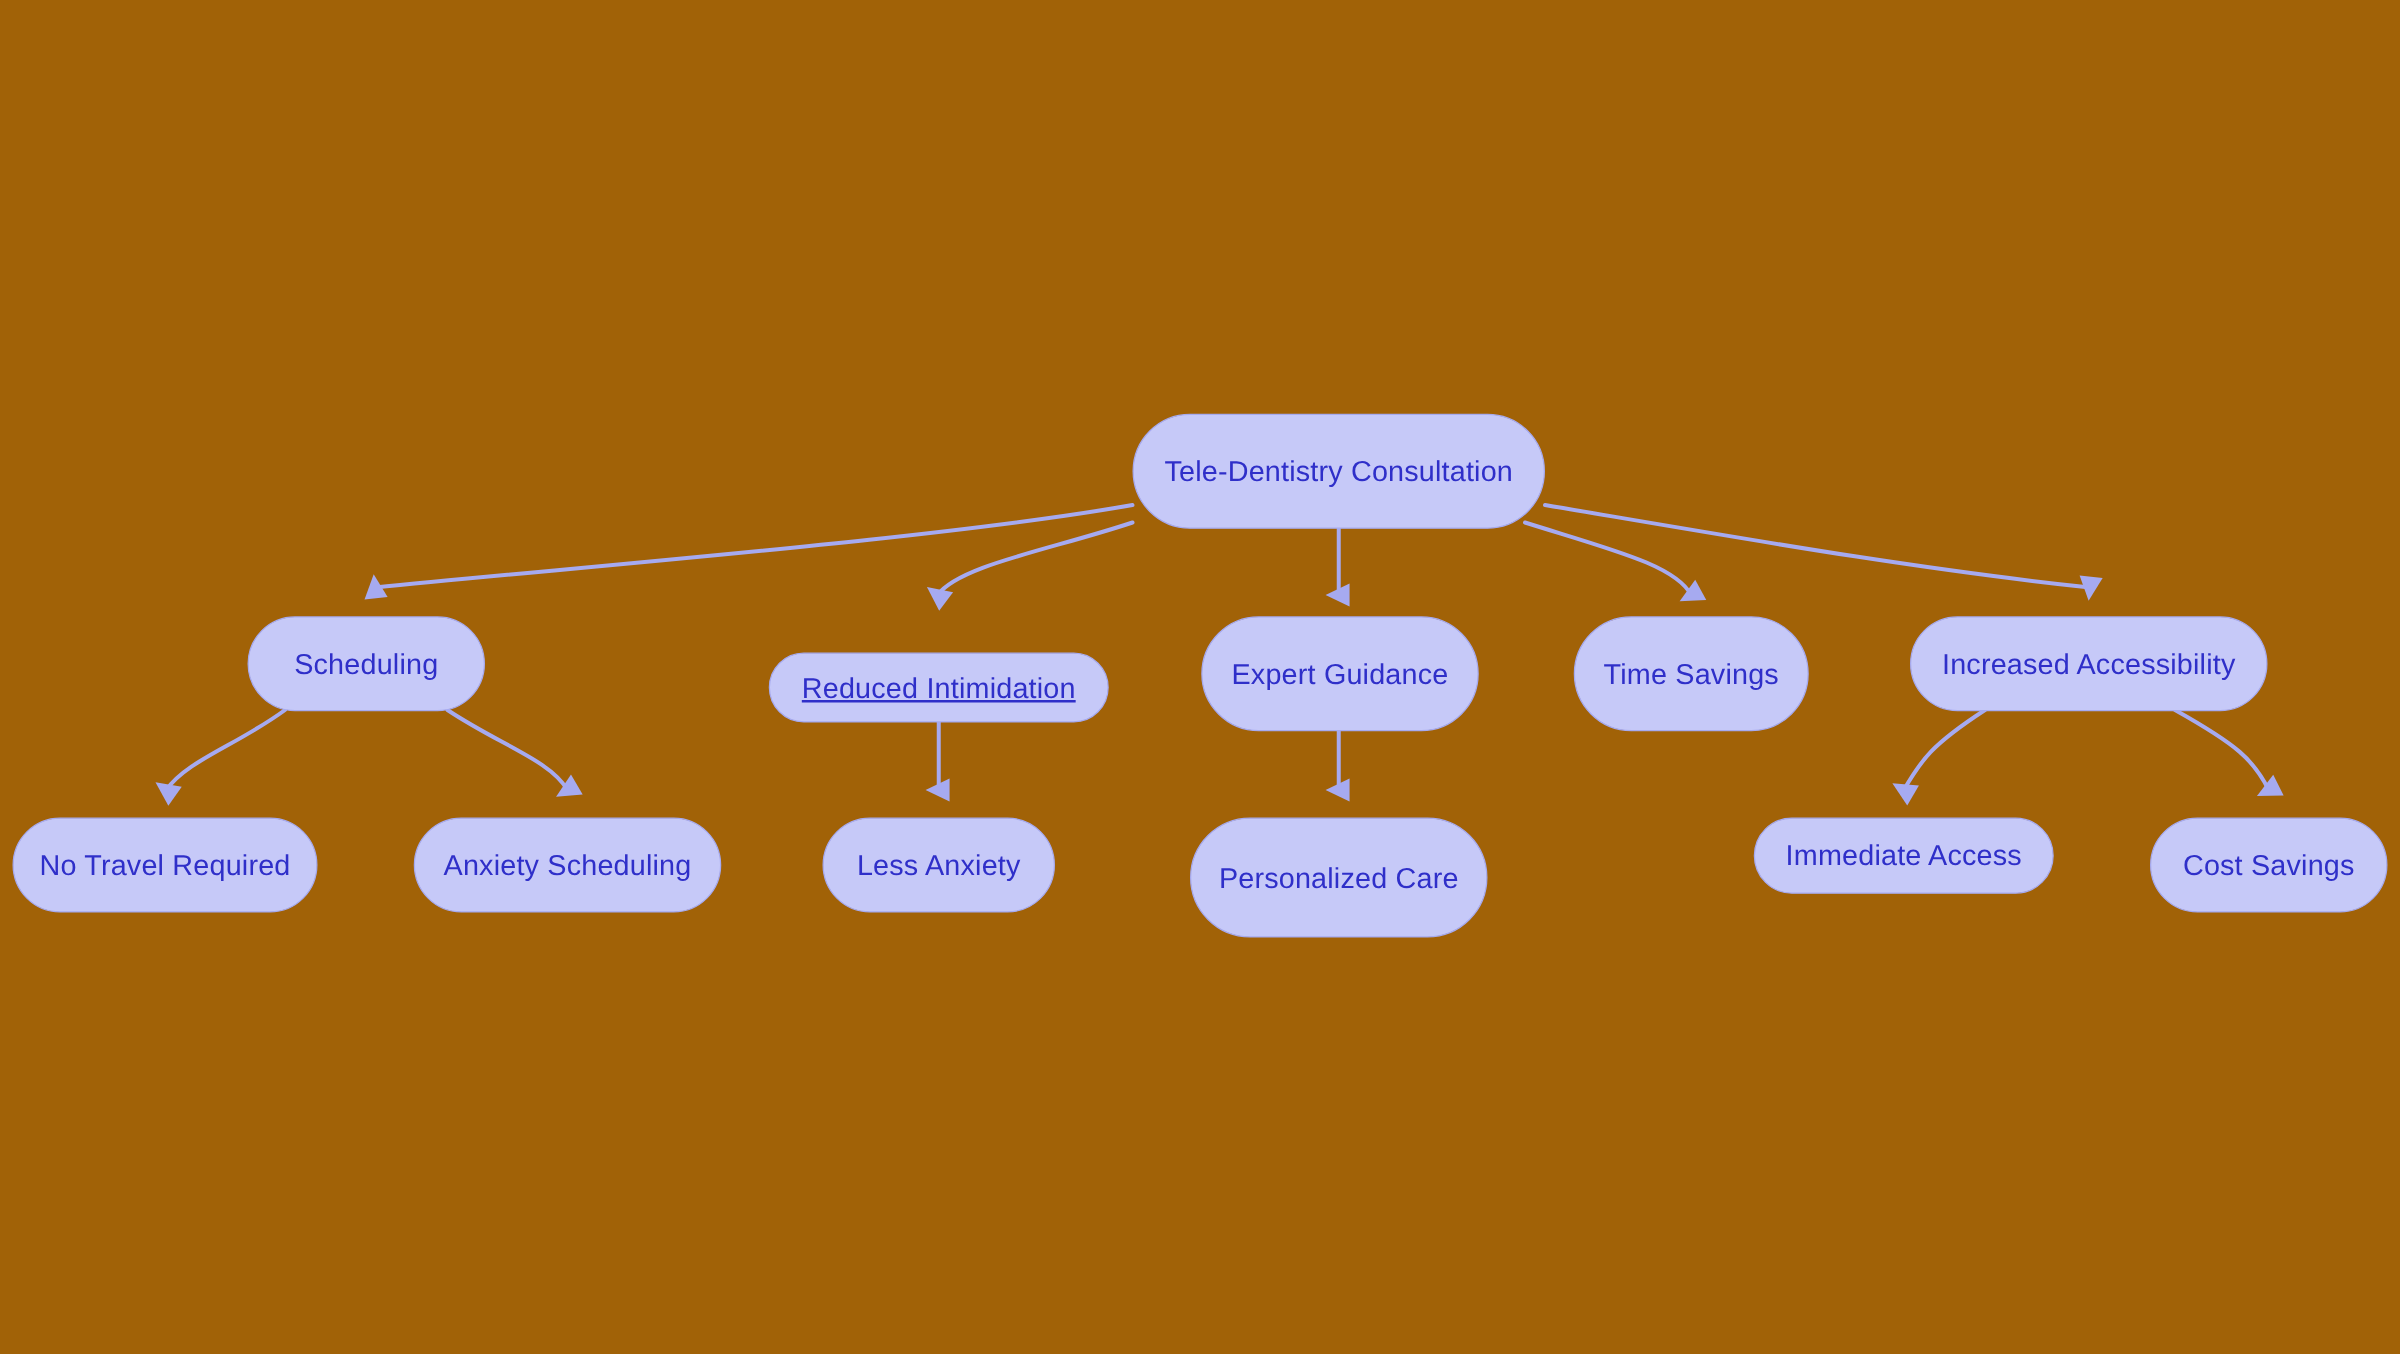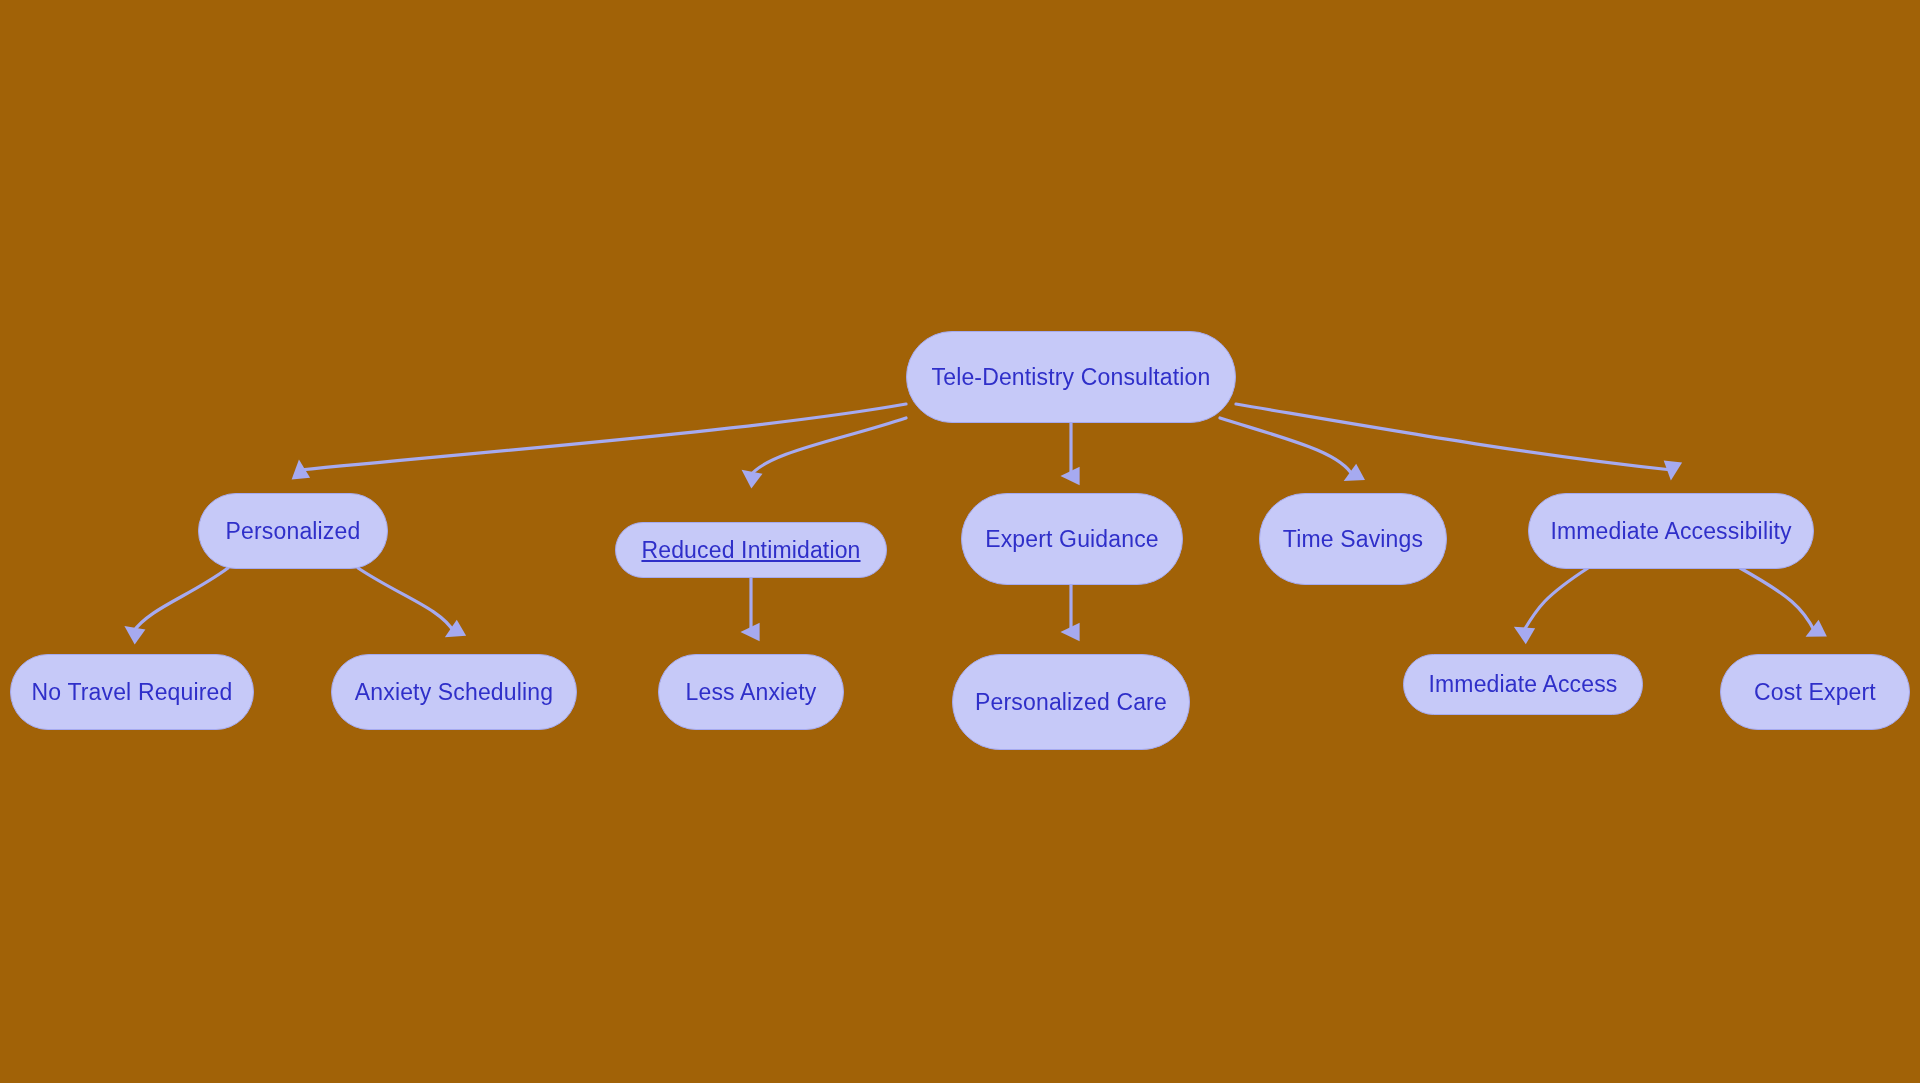--- a/index.html
+++ b/index.html
@@ -74,47 +74,47 @@
         <path d="M 1588,568 C 1545,596 1537,608 1523,632" marker-end="url(#arrowhead)"></path>
         <path d="M 1740,568 C 1790,596 1803,608 1815,632" marker-end="url(#arrowhead)"></path>
       </g>
   </svg>
 
   <div id="nodes">
       <div class="node" style="left: 906px; top: 331px; width: 330px; height: 92px;">
         <span class="node-label">Tele-Dentistry Consultation</span>
       </div>
       <div class="node" style="left: 198px; top: 493px; width: 190px; height: 76px;">
-        <span class="node-label">Personalized</span>
+        <span class="node-label">Scheduling</span>
       </div>
       <div class="node" style="left: 615px; top: 522px; width: 272px; height: 56px; text-decoration: underline;">
         <span class="node-label">Reduced Intimidation</span>
       </div>
       <div class="node" style="left: 961px; top: 493px; width: 222px; height: 92px; justify-content: center;">
         <span class="node-label">Expert Guidance</span>
       </div>
       <div class="node" style="left: 1259px; top: 493px; width: 188px; height: 92px; text-align: center;">
         <span class="node-label">Time Savings</span>
       </div>
       <div class="node" style="left: 1528px; top: 493px; width: 286px; height: 76px;">
-        <span class="node-label">Immediate Accessibility</span>
+        <span class="node-label">Increased Accessibility</span>
       </div>
       <div class="node" style="left: 10px; top: 654px; width: 244px; height: 76px; text-align: right;">
         <span class="node-label">No Travel Required</span>
       </div>
       <div class="node" style="left: 331px; top: 654px; width: 246px; height: 76px;">
         <span class="node-label">Anxiety Scheduling</span>
       </div>
       <div class="node" style="left: 658px; top: 654px; width: 186px; height: 76px;">
         <span class="node-label">Less Anxiety</span>
       </div>
       <div class="node" style="left: 952px; top: 654px; width: 238px; height: 96px;">
         <span class="node-label">Personalized Care</span>
       </div>
       <div class="node" style="left: 1403px; top: 654px; width: 240px; height: 61px;">
         <span class="node-label">Immediate Access</span>
       </div>
       <div class="node" style="left: 1720px; top: 654px; width: 190px; height: 76px;">
-        <span class="node-label">Cost Expert</span>
+        <span class="node-label">Cost Savings</span>
       </div>
     </div>
 
 </div>
 
 </body></html>

